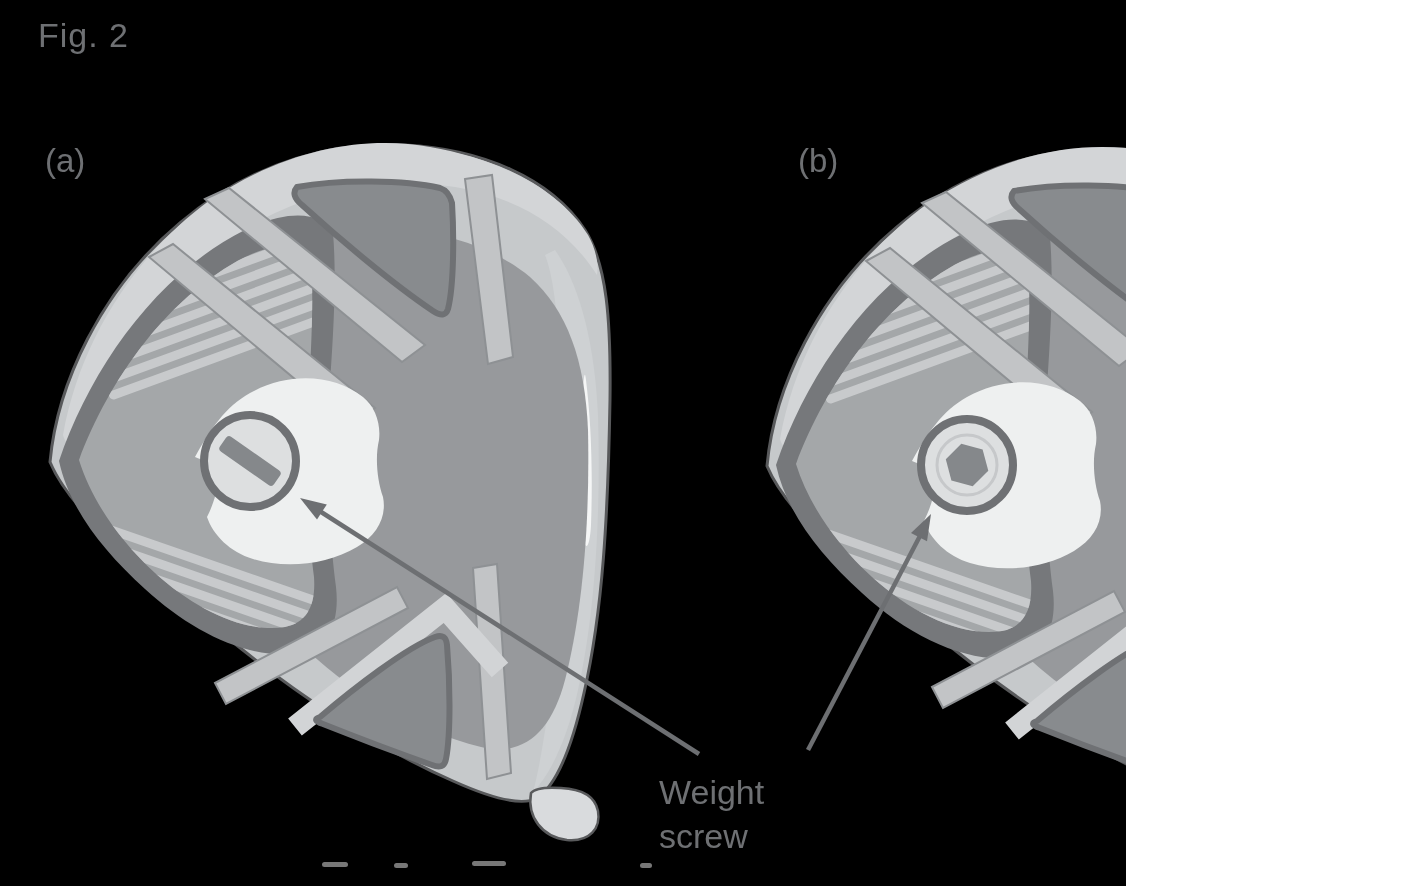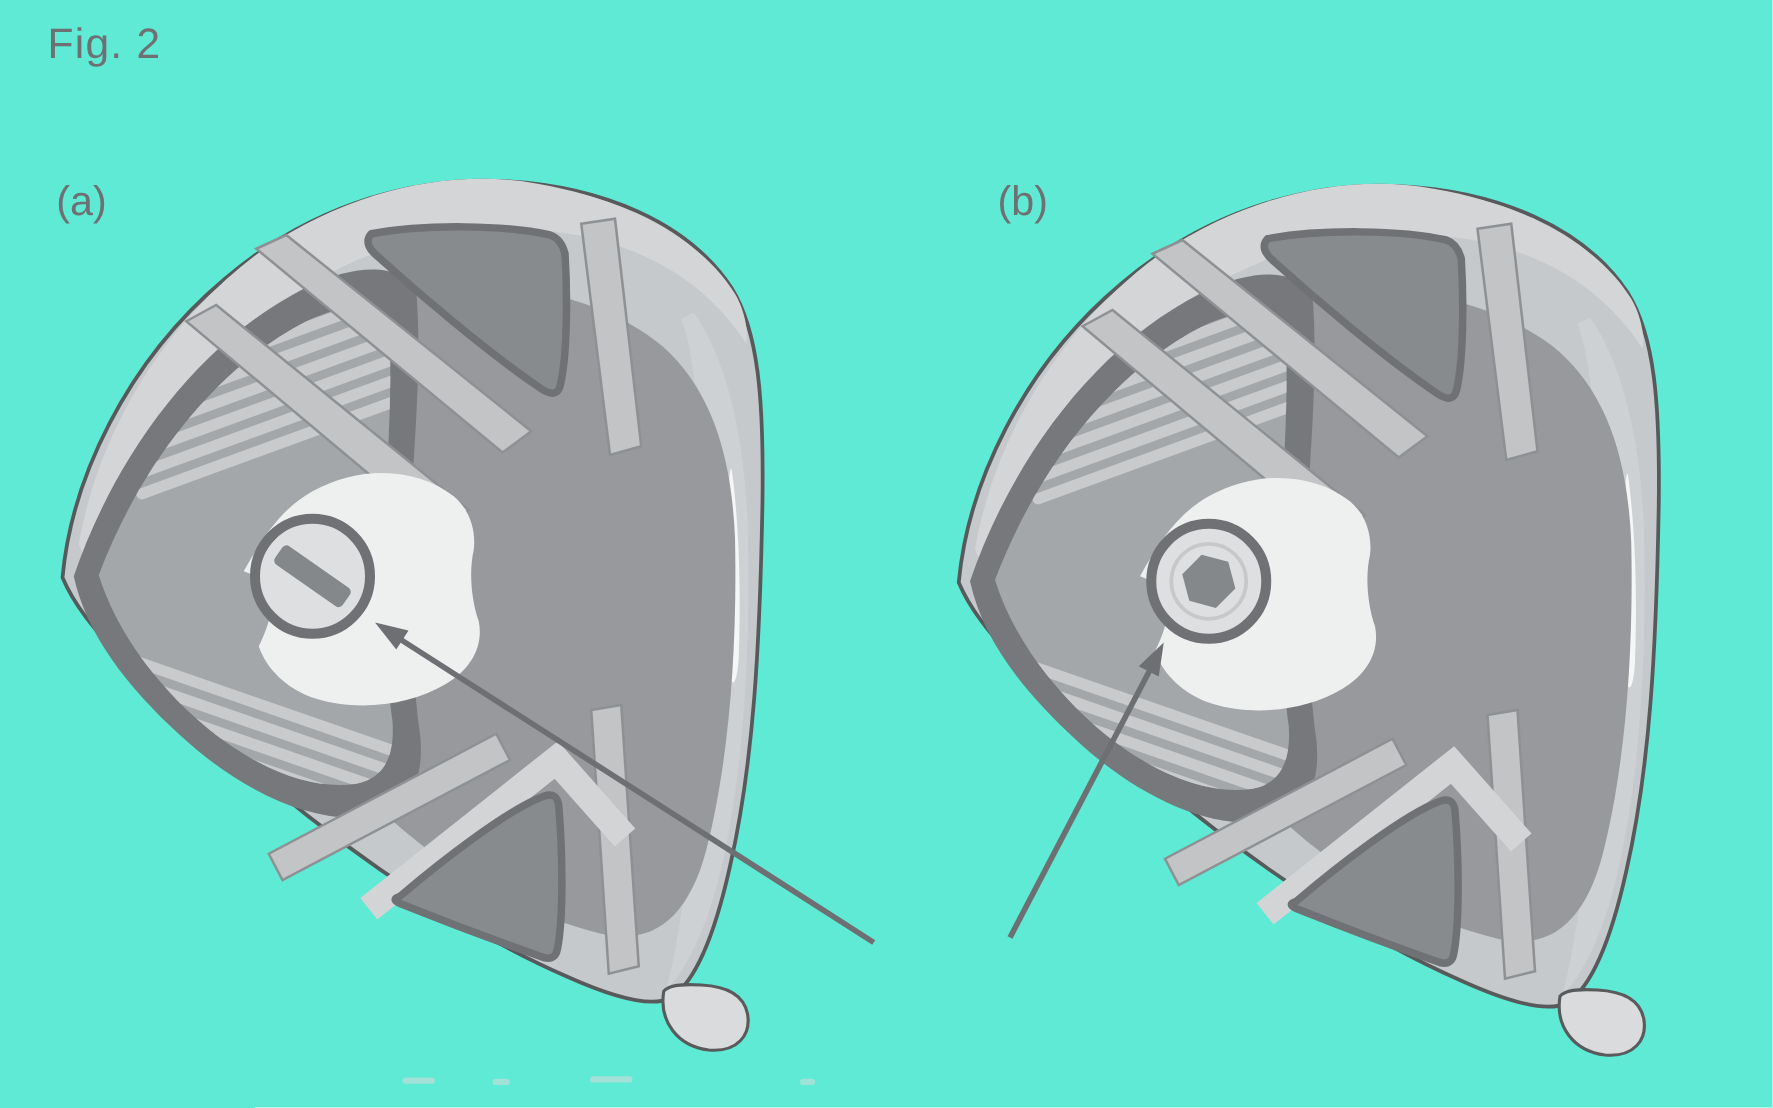--- a/index.html
+++ b/index.html
@@ -1,16 +1,16 @@
 <!DOCTYPE html>
 <html><head>
 <meta charset="utf-8">
 <style>
   html,body{margin:0;padding:0;background:#ffffff;}
-  #page{position:relative;width:1418px;height:886px;background:#5eead4;overflow:hidden;
+  #page{position:relative;width:1126px;height:886px;background:#000000;overflow:hidden;
         font-family:"Liberation Sans", sans-serif;color:#6e7073;}
   .label{position:absolute;color:#6e7073;}
   .fig-label{left:38px;top:16px;font-size:34px;letter-spacing:1px;}
   .panel-label-a{left:45px;top:142px;font-size:33px;}
   .panel-label-b{left:798px;top:142px;font-size:33px;}
   .weight-label{left:659px;top:770px;font-size:34px;line-height:44px;}
   svg{position:absolute;left:0;top:0;}
   
   .body-fill{fill:#c6c9cb;stroke:#58595b;stroke-width:3;}
   .foot{fill:#d9dbdd;stroke:#595a5c;stroke-width:2.5;}
@@ -132,14 +132,18 @@
       <rect class="remnant" x="322" y="862" width="26" height="5" rx="2.5"></rect>
       <rect class="remnant" x="394" y="863" width="14" height="5" rx="2.5"></rect>
       <rect class="remnant" x="472" y="861" width="34" height="5" rx="2.5"></rect>
       <rect class="remnant" x="640" y="863" width="12" height="5" rx="2.5"></rect>
     </g>
   </svg>
 
   <div class="label fig-label">Fig. 2</div>
   <div class="label panel-label-a">(a)</div>
   <div class="label panel-label-b">(b)</div>
+  <div class="label weight-label">
+    <div>Weight</div>
+    <div>screw</div>
+  </div>
 
 </div>
 
 </body></html>

